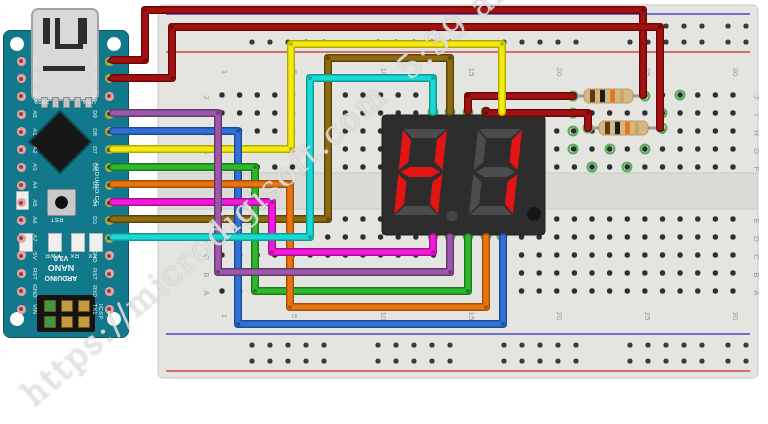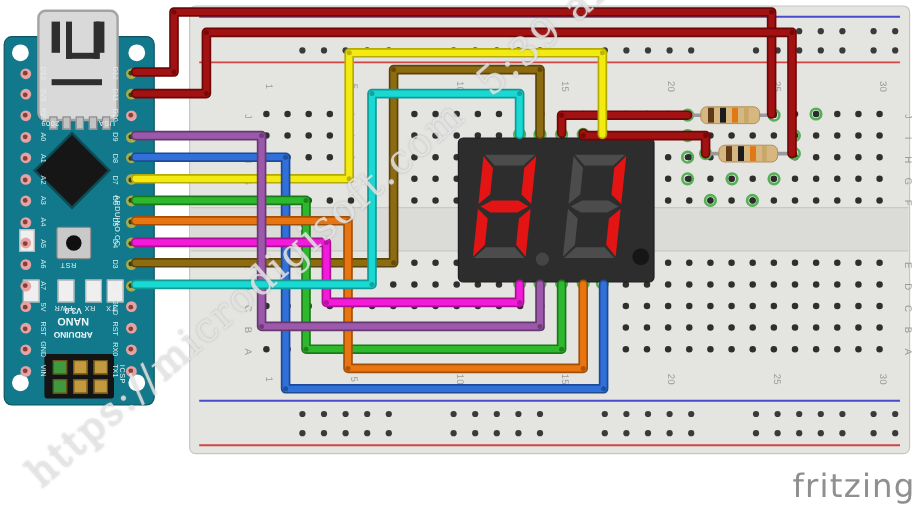--- a/index.html
+++ b/index.html
@@ -824,14 +824,13 @@
           <i style="background: rgb(134, 64, 58);"></i>
         </div>
         <span class="pinlab" style="left: 78px; top: 274.08px;">TX1</span>
       </div>
   </div>
 
   <div id="watermark">
     <span class="t1">https://microdigisoft.com</span><span class="t2">5:39 am</span>
   </div>
 
-  <div id="fritzing-logo">fritzing</div>
 </div>
 
 </body></html>

